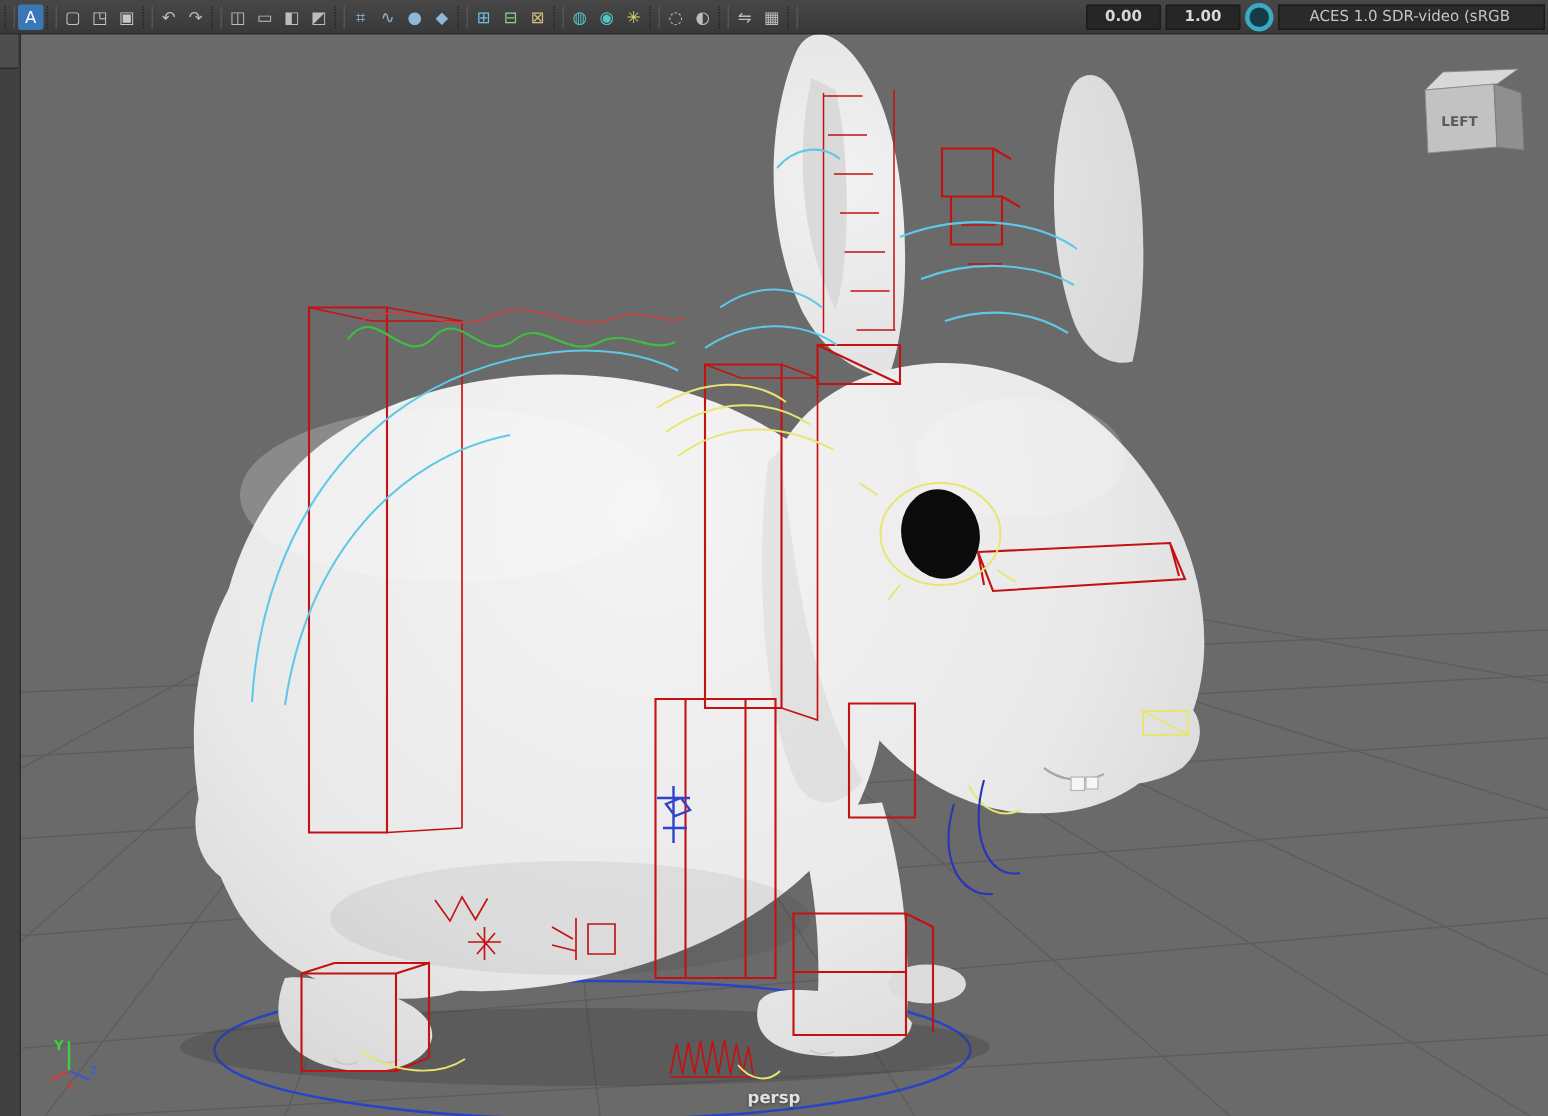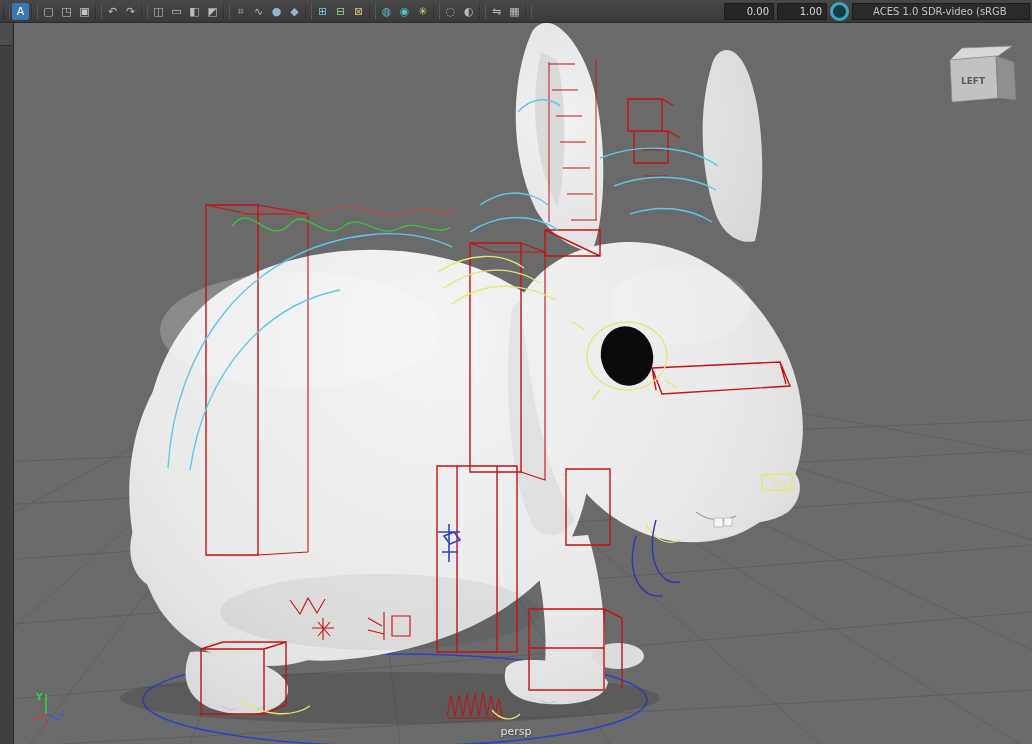--- a/index.html
+++ b/index.html
@@ -22,22 +22,23 @@
     user-select:none;
   }
   .tb-sep{
     width:5px;height:15px;flex:0 0 auto;margin:0 1px;
     border-left:1px dotted #262626;border-right:1px solid #555;
   }
   .tb-right{margin-left:auto;display:flex;align-items:center;gap:3px;}
   .tb-field{
     width:40px;height:15px;background:#262626;color:#d8d8d8;
     border:1px solid #1b1b1b;border-radius:1px;
-    font-size:10px;text-align:right;padding:0 4px;
+    font-size:10px;text-align:center;padding:0 4px;
     font-family:"DejaVu Sans","Liberation Sans",sans-serif;
+    font-weight:bold;
   }
   .cm-icon{
     width:13px;height:13px;border-radius:50%;
     border:3px solid #39a9c4;background:#163b44;flex:0 0 auto;
   }
   .cm-box{
     width:136px;height:15px;background:#2a2a2a;color:#c4c4c4;
     border:1px solid #1b1b1b;font-size:10px;line-height:15px;
     padding:0 20px;white-space:nowrap;overflow:hidden;
   }
@@ -47,21 +48,21 @@
     background:#414141;border-right:1px solid #2e2e2e;
   }
   .left-strip .strip-btn{
     width:12px;height:22px;background:#4e4e4e;
     border-bottom:1px solid #2c2c2c;border-top:1px solid #5c5c5c;
   }
   
   .viewport{position:absolute;inset:0;z-index:1;}
   .persp-label{
     position:absolute;left:0;right:0;bottom:6px;z-index:10;
-    text-align:center;color:#e2e2e2;font-size:11px;font-weight:normal;
+    text-align:center;color:#e2e2e2;font-size:11px;font-weight:bold;
     text-shadow:0 1px 2px rgba(0,0,0,.5);
   }
 </style>
 </head>
 <body>
 
 <div class="toolbar">
   <div style="display:flex;align-items:center;gap:1px;">
       <div class="tb-sep"></div>
       <div class="tb-icon" style="color: rgb(255, 255, 255); background: rgb(58, 120, 181);">A</div>

